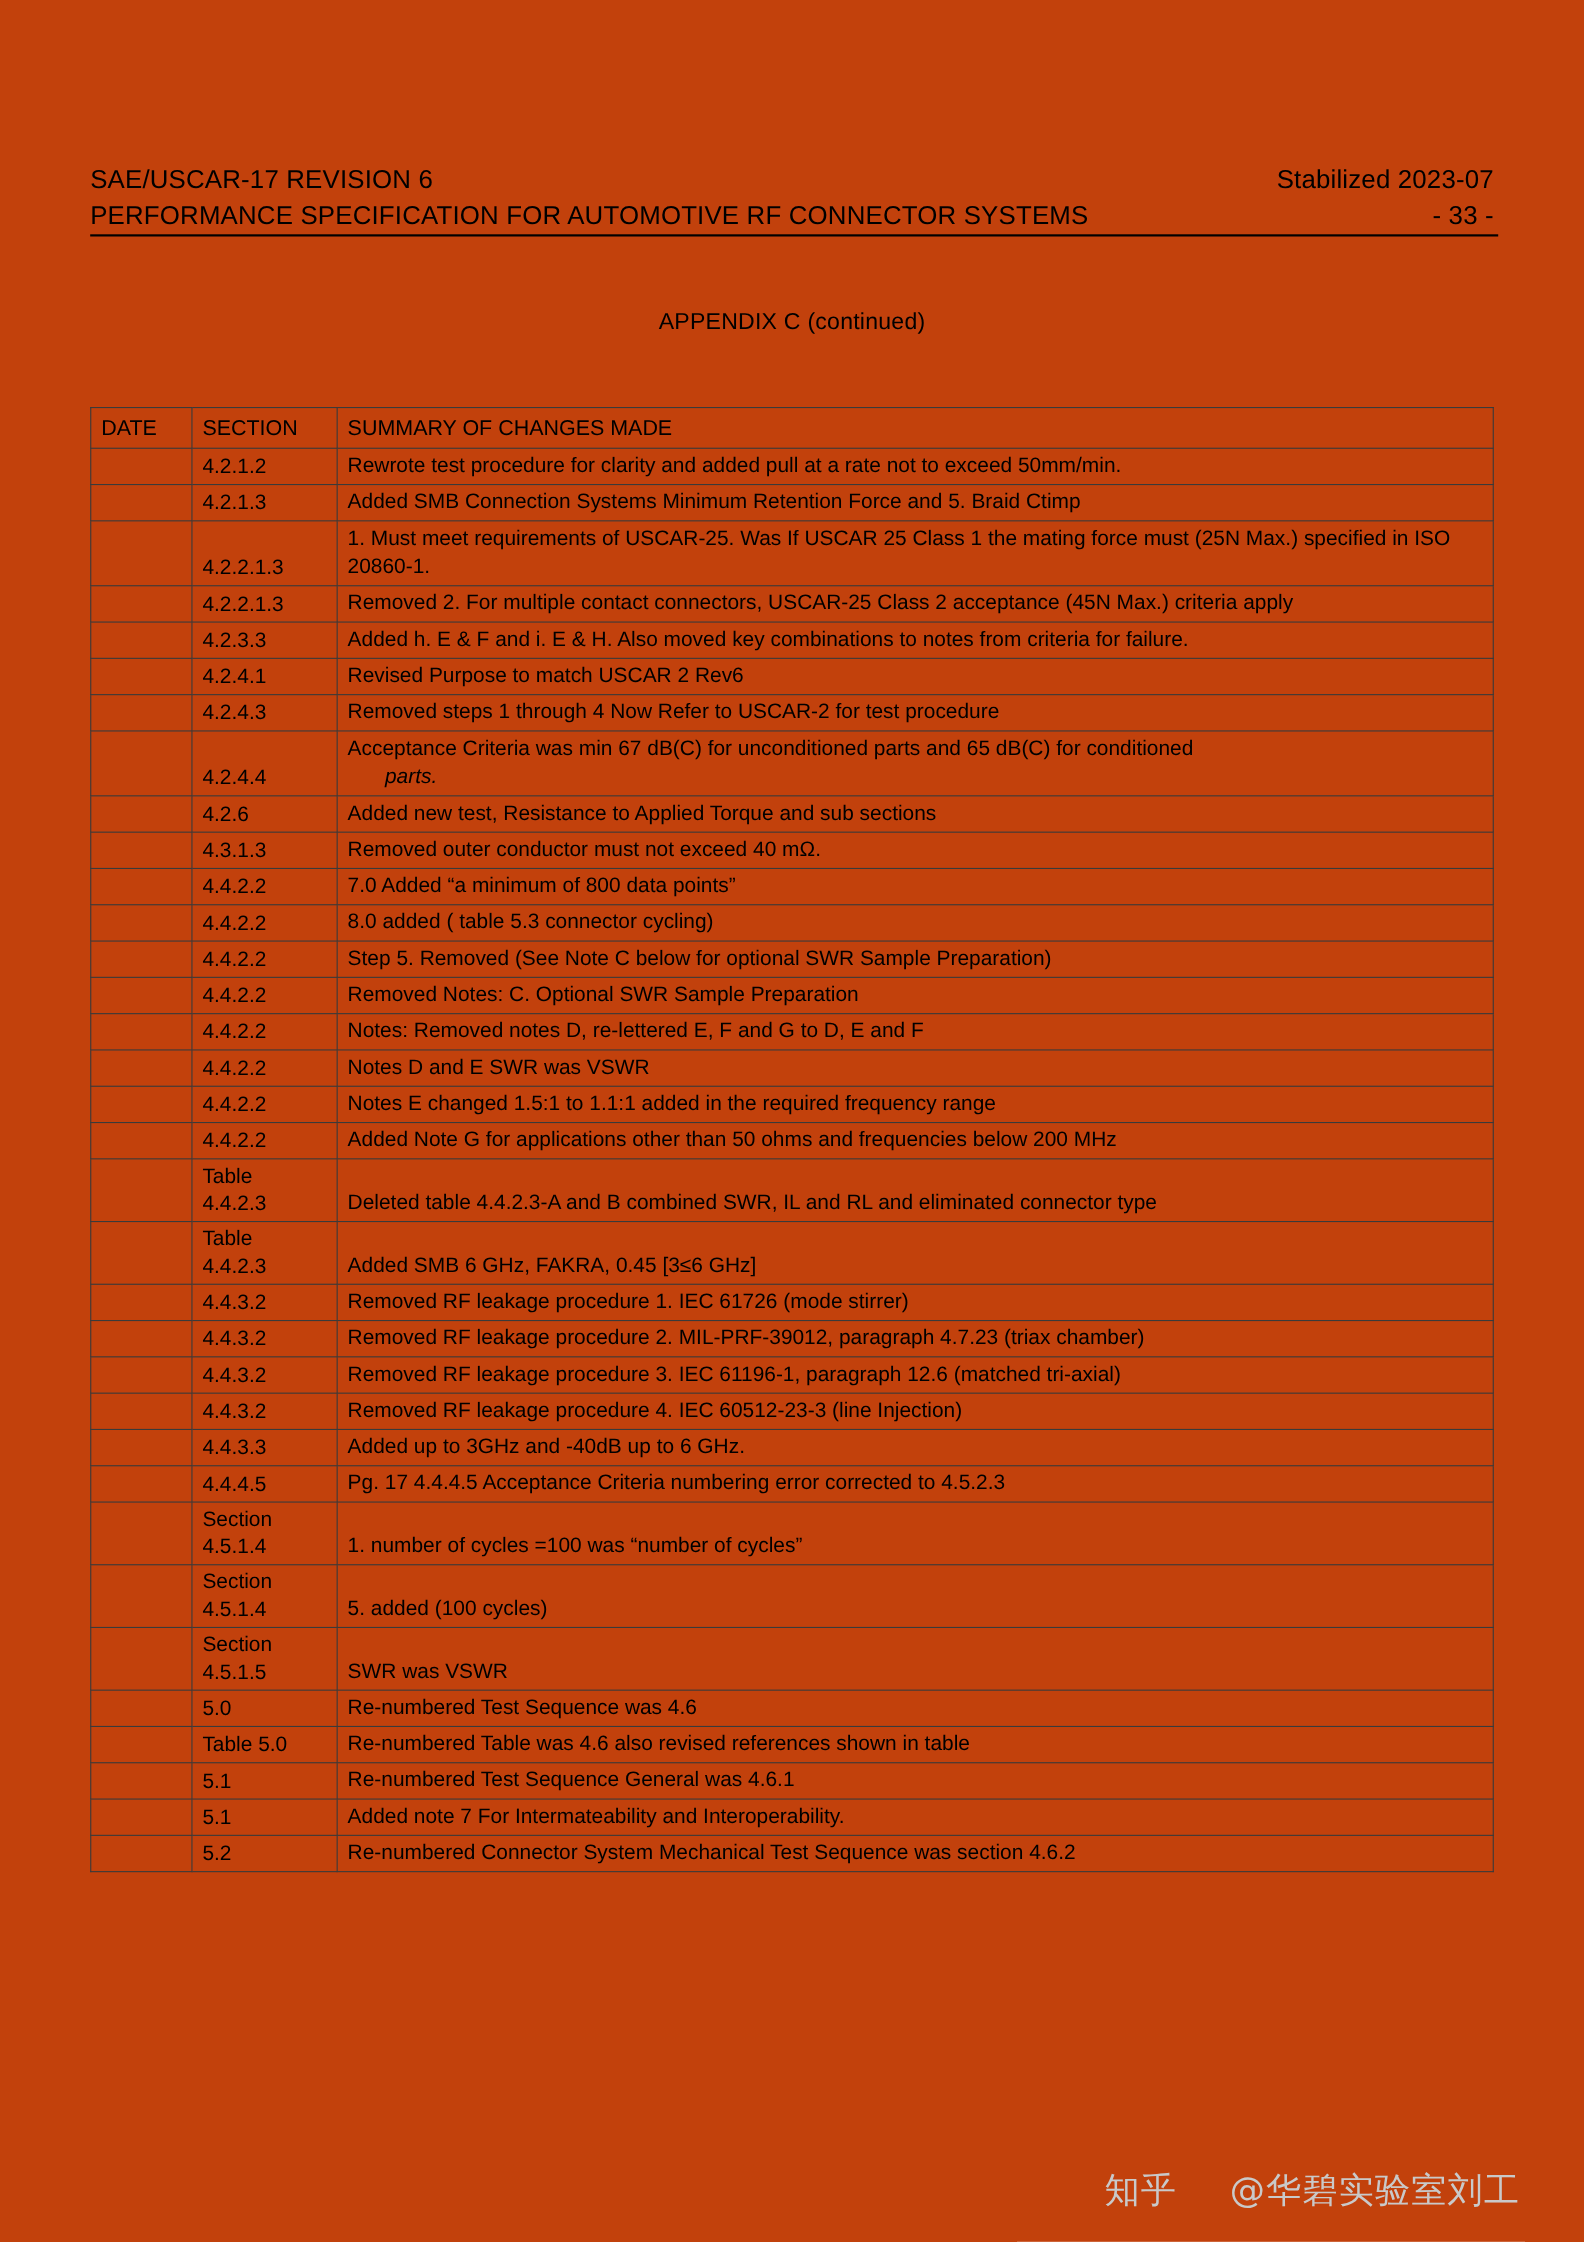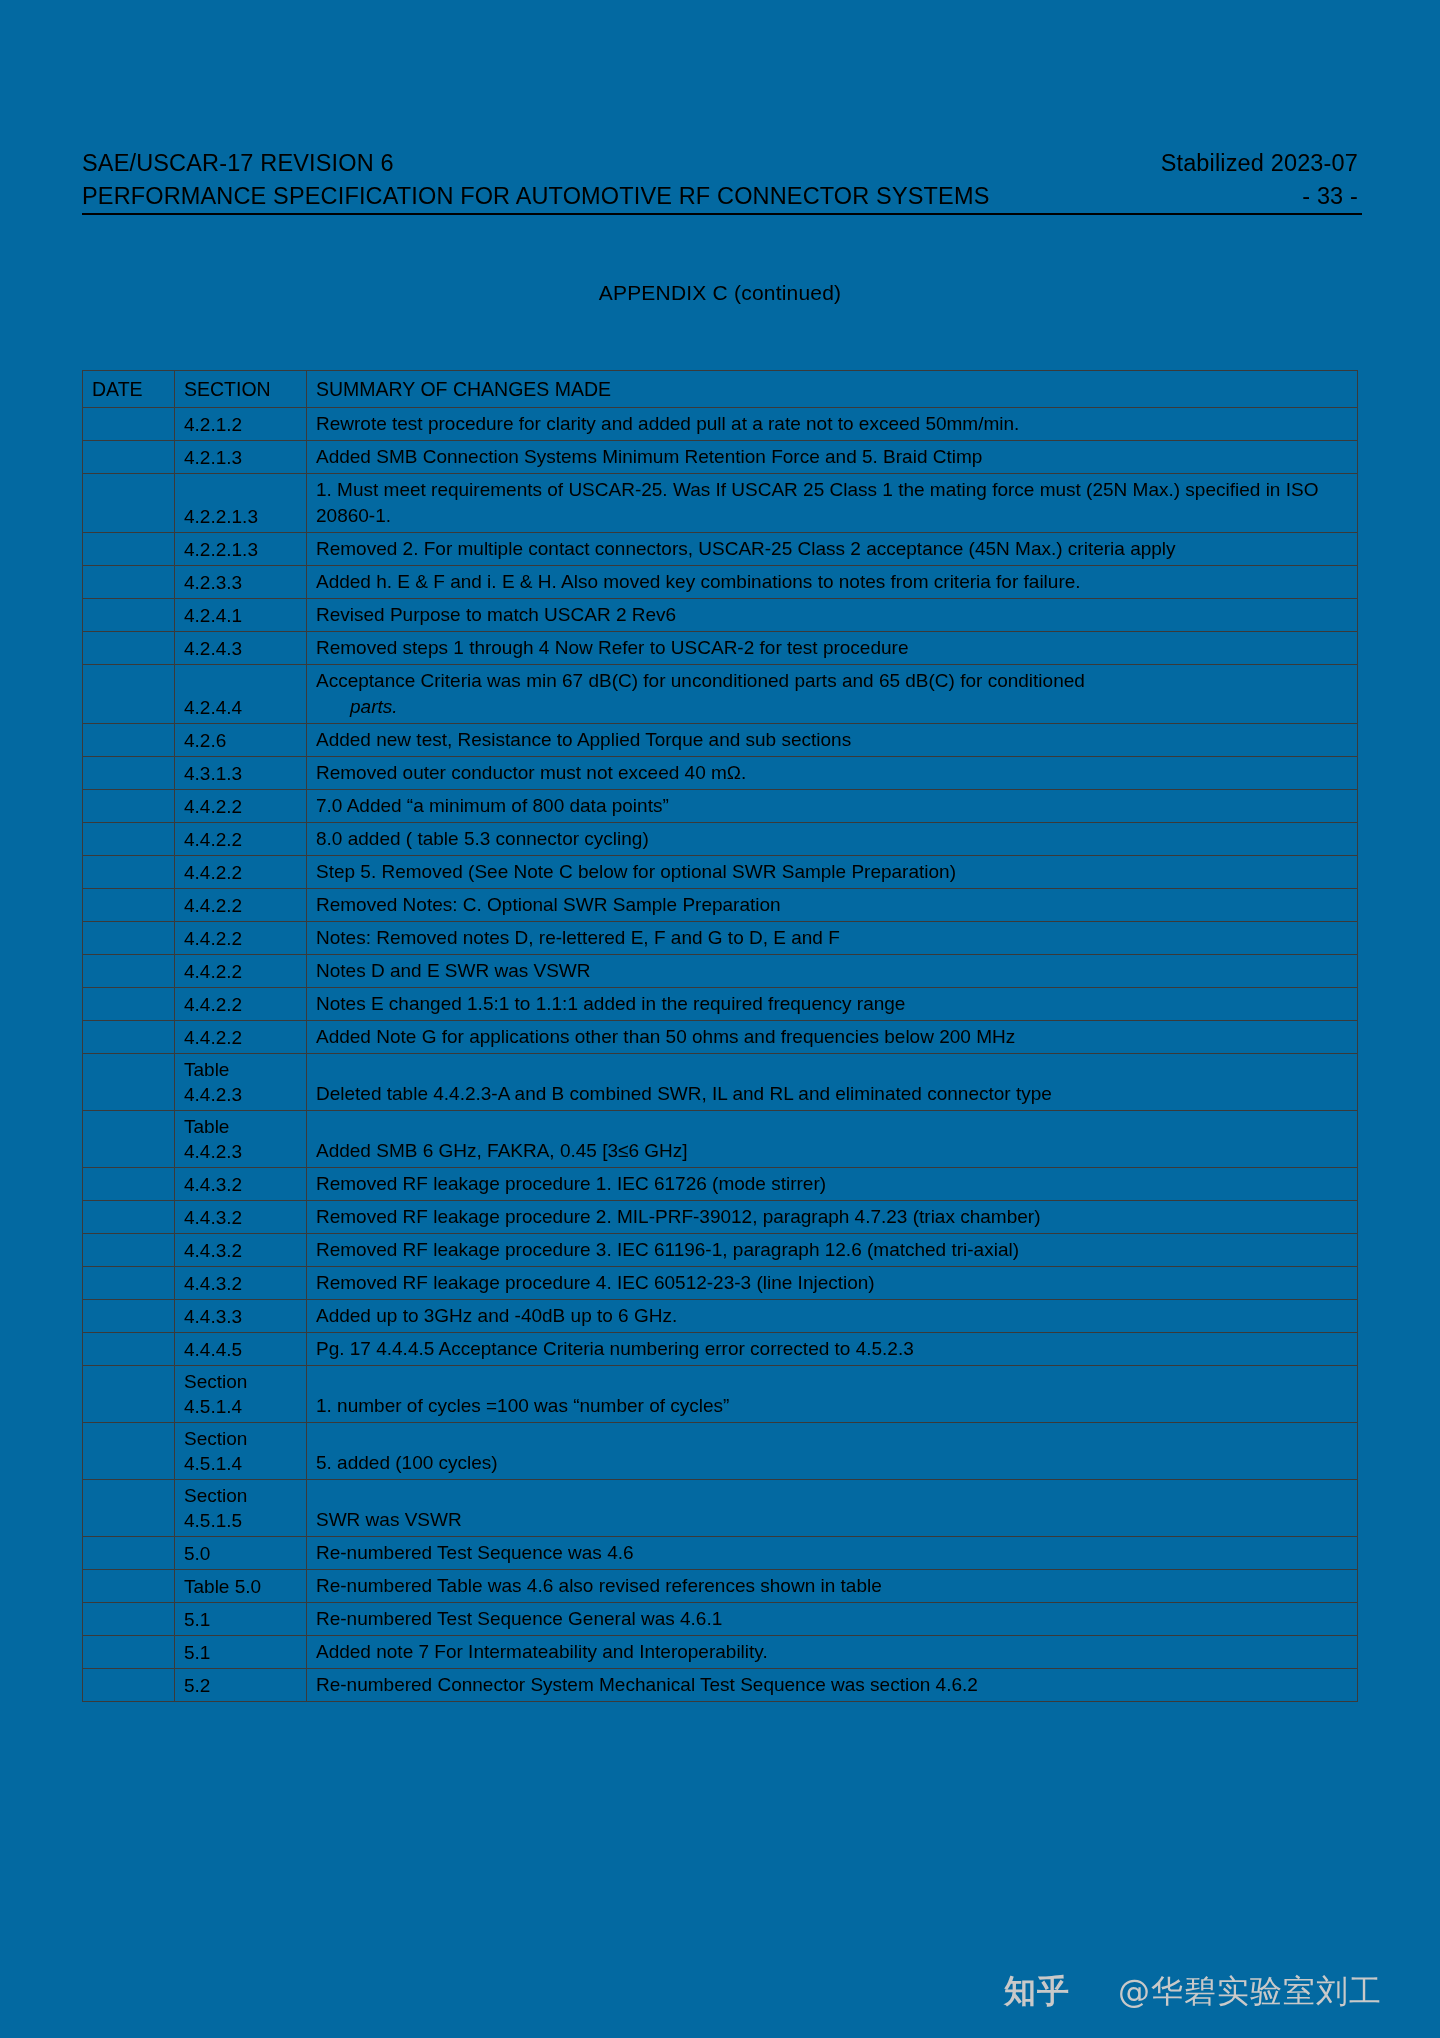--- a/index.html
+++ b/index.html
@@ -15,21 +15,21 @@
     font-family: "Liberation Sans", sans-serif;
     color: #000000;
     overflow: hidden;
   }
 
   .page {
     position: absolute;
     left: 0; top: 0;
     width: 1440px;
     height: 2038px;
-    background: #0369a1;
+    background: #c2410c;
   }
 
   
   .doc-header {
     position: absolute;
     left: 82px;
     top: 148px;
     width: 1280px;
   }
   .hdr-row {
@@ -108,21 +108,21 @@
     bottom: 24px;
     display: flex;
     align-items: center;
     gap: 16px;
     color: #c9c9c9;
     font-size: 32px;
     letter-spacing: 1px;
     user-select: none;
     font-family: "DejaVu Sans", sans-serif;
   }
-  .watermark .wm-logo { font-weight: 700; }
+  .watermark .wm-logo { font-weight: 400; }
   .watermark .wm-user { font-weight: 500; margin-left: 32px; }
 </style>
 </head>
 <body>
 
 <div class="page">
 
   <div class="doc-header">
     <div class="hdr-row hdr-row-1">
       <span class="hdr-left">SAE/USCAR-17 REVISION 6</span>

